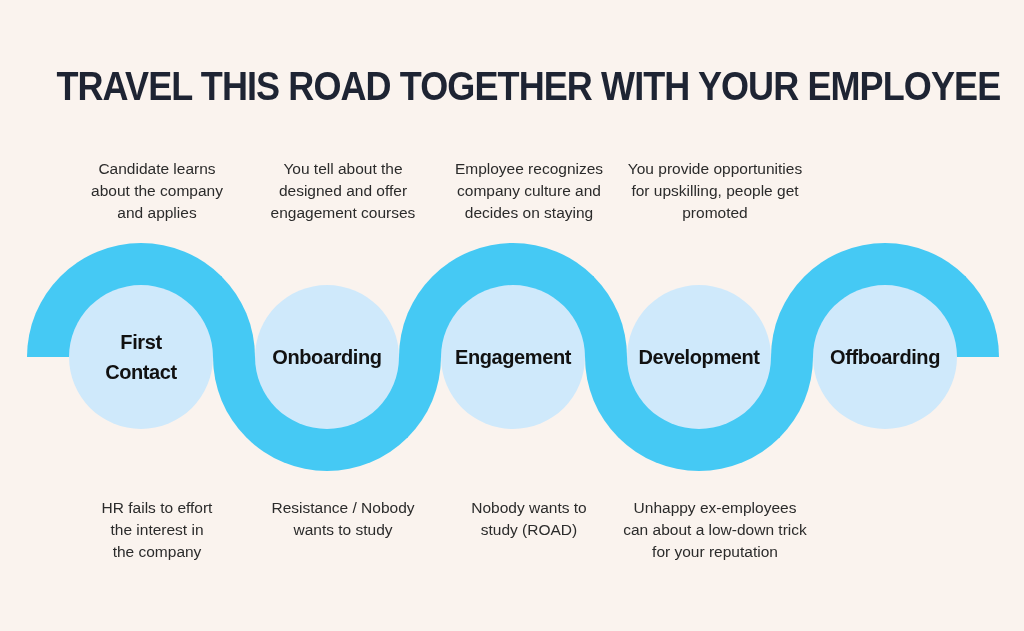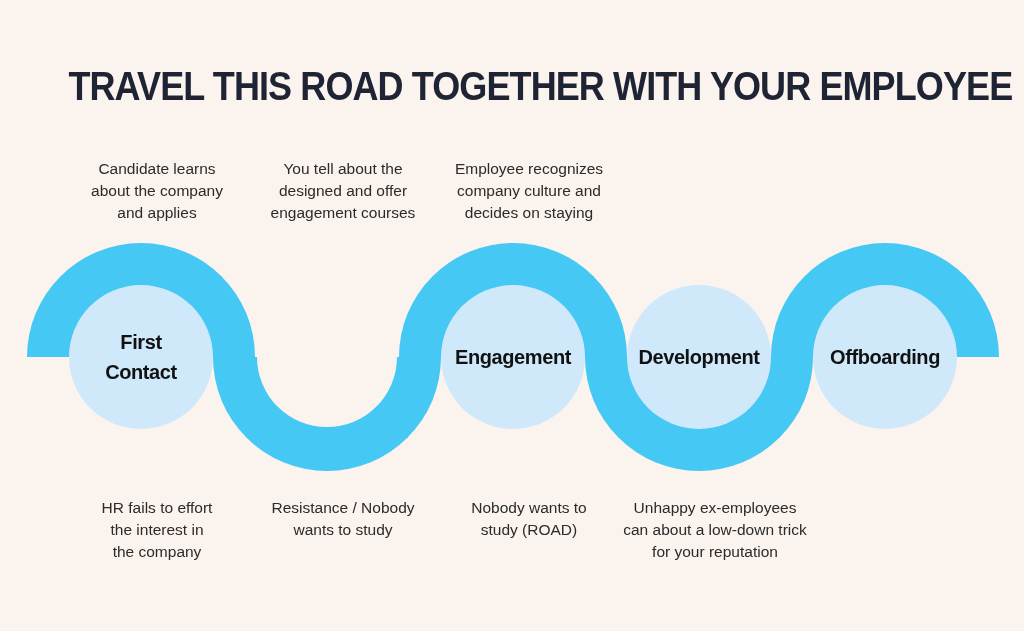--- a/index.html
+++ b/index.html
@@ -19,21 +19,21 @@
     position:relative;
     width:1024px;
     height:631px;
     background:var(--background);
     overflow:hidden;
   }
   
   .title{
     position:absolute;
     top:64px;
-    left:16px;
+    left:4px;
     width:828px;
     text-align:center;
     white-space:nowrap;
   }
   .title-inner{
     display:inline-block;
     font-size:40px;
     font-weight:bold;
     letter-spacing:-1px;
     color:var(--title-text);
@@ -110,31 +110,37 @@
   <div class="text-row top-row">
     <div class="text-cell">Candidate learns
 about the company
 and applies</div>
     <div class="text-cell">You tell about the
 designed and offer
 engagement courses</div>
     <div class="text-cell">Employee recognizes
 company culture and
 decides on staying</div>
+    <div class="text-cell">You provide opportunities
+for upskilling, people get
+promoted</div>
   </div>
 
   <div class="ring ring-top" style="left:27px"></div>
   <div class="ring ring-bottom" style="left:213px"></div>
   <div class="ring ring-top" style="left:399px"></div>
   <div class="ring ring-bottom" style="left:585px"></div>
   <div class="ring ring-top" style="left:771px"></div>
 
   <div class="node" style="left:69px">
     <div class="node-label">First
 Contact</div>
+  </div>
+  <div class="node" style="left:255px">
+    <div class="node-label">Onboarding</div>
   </div>
   <div class="node" style="left:441px">
     <div class="node-label">Engagement</div>
   </div>
   <div class="node" style="left:627px">
     <div class="node-label">Development</div>
   </div>
   <div class="node" style="left:813px">
     <div class="node-label">Offboarding</div>
   </div>

